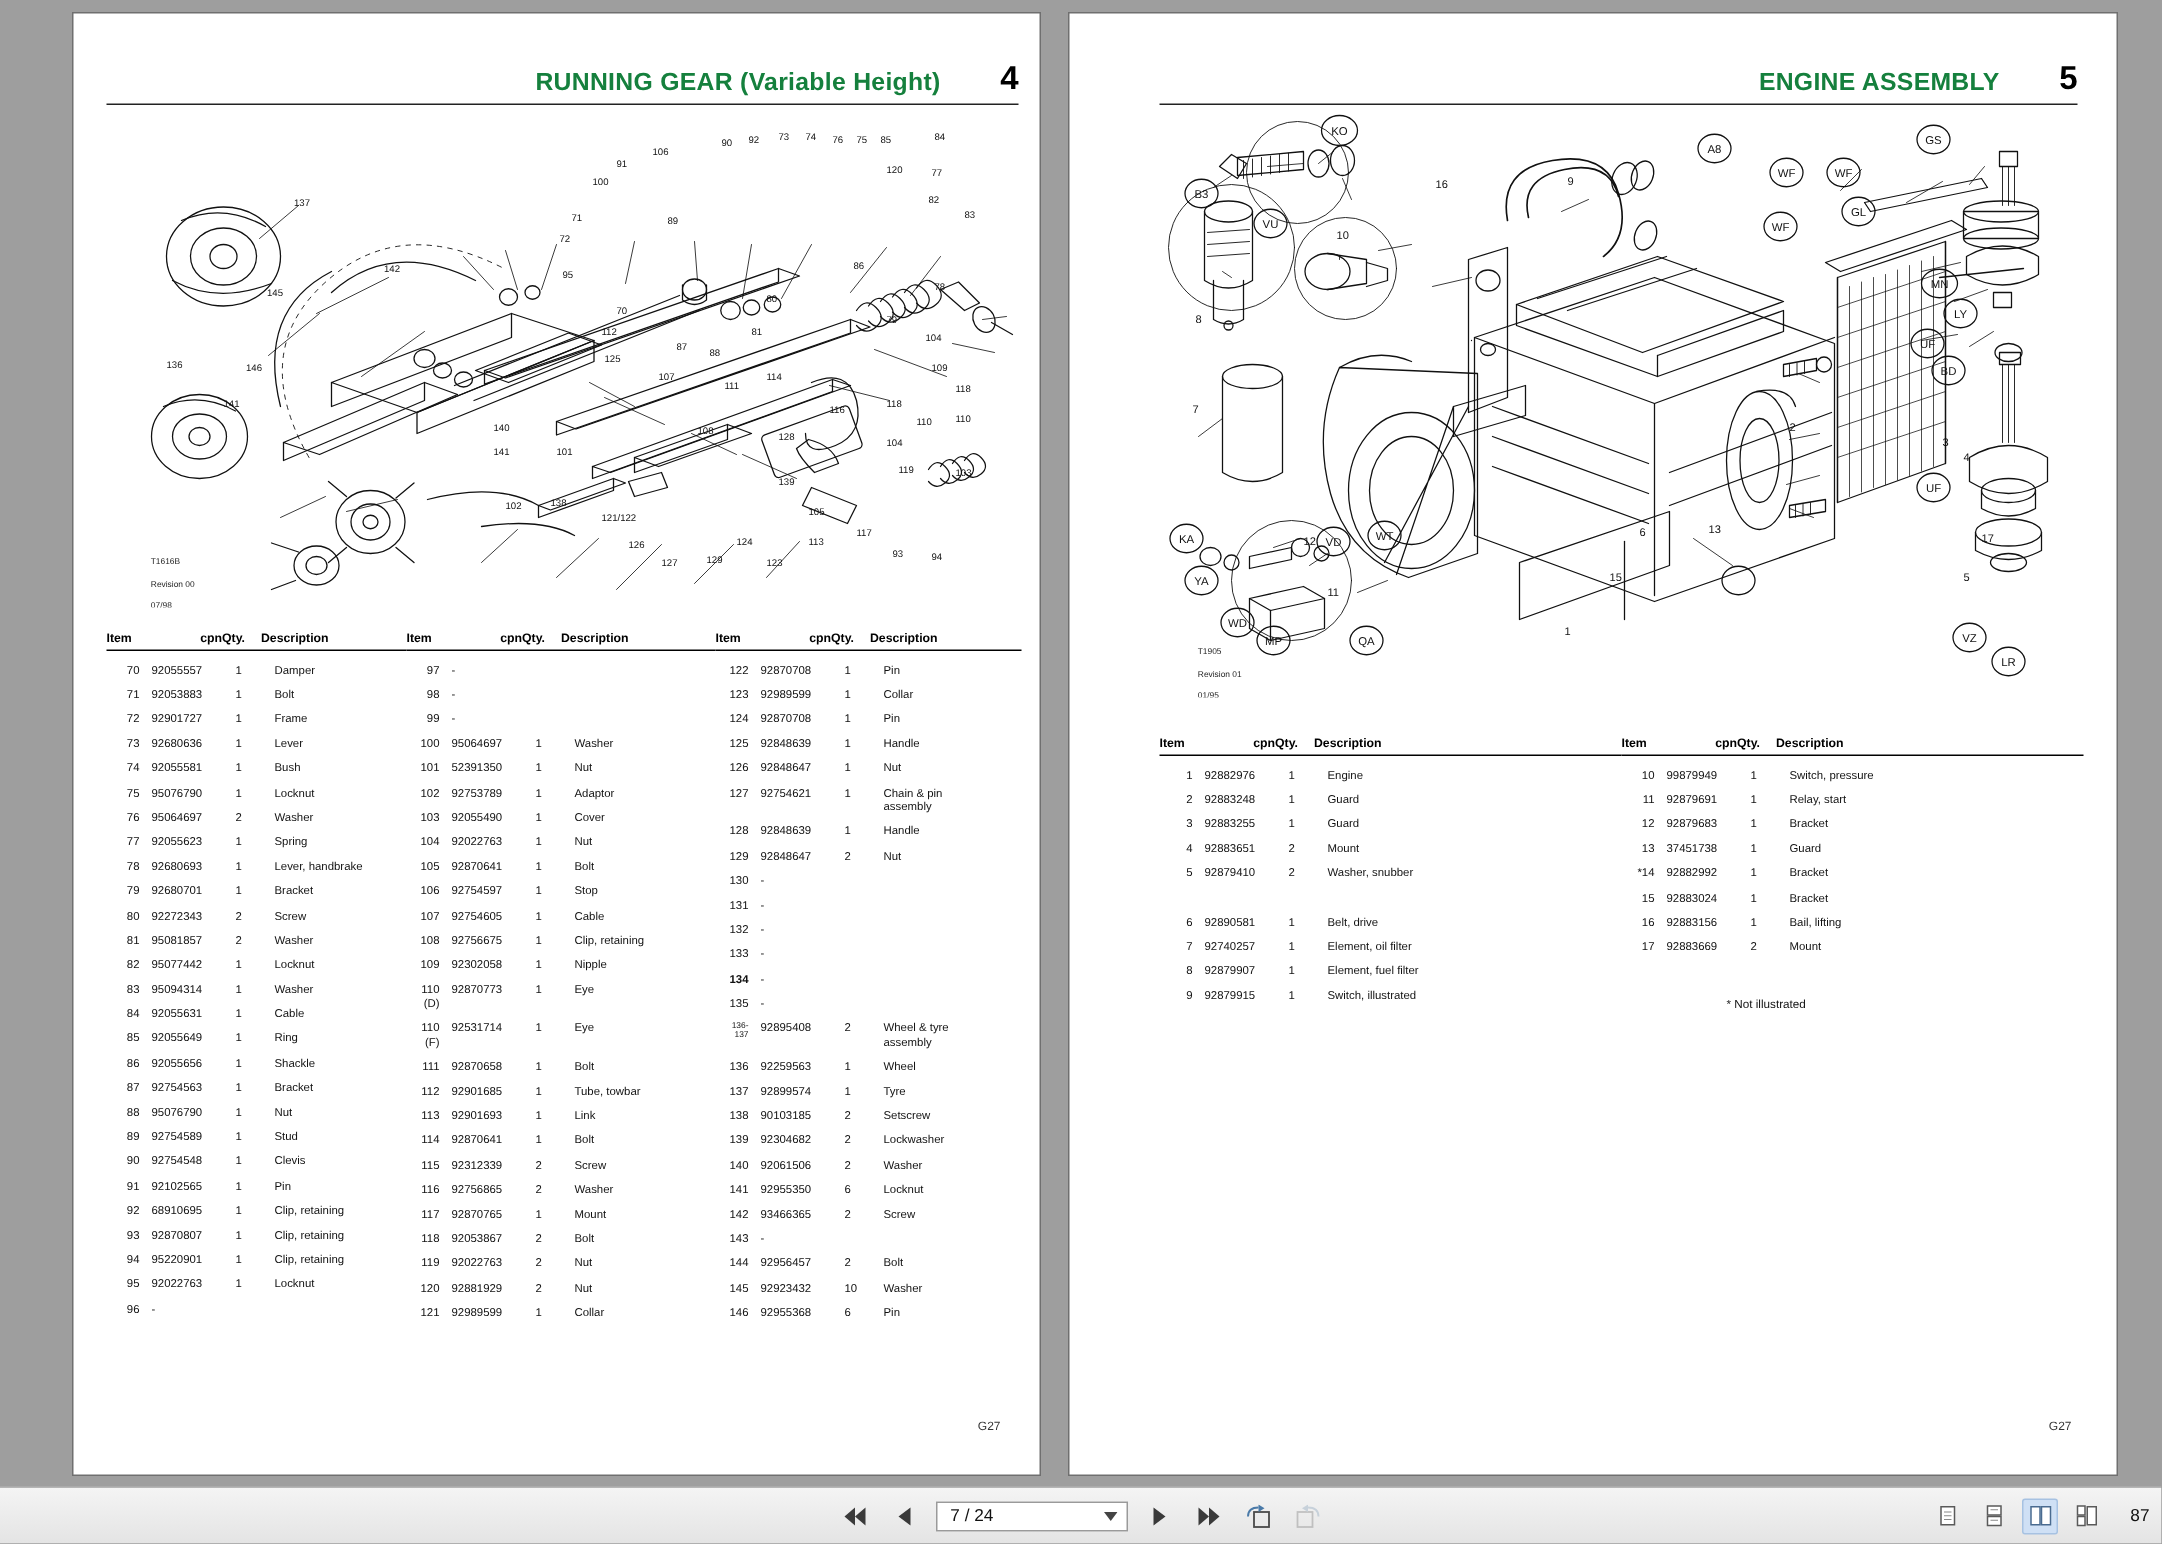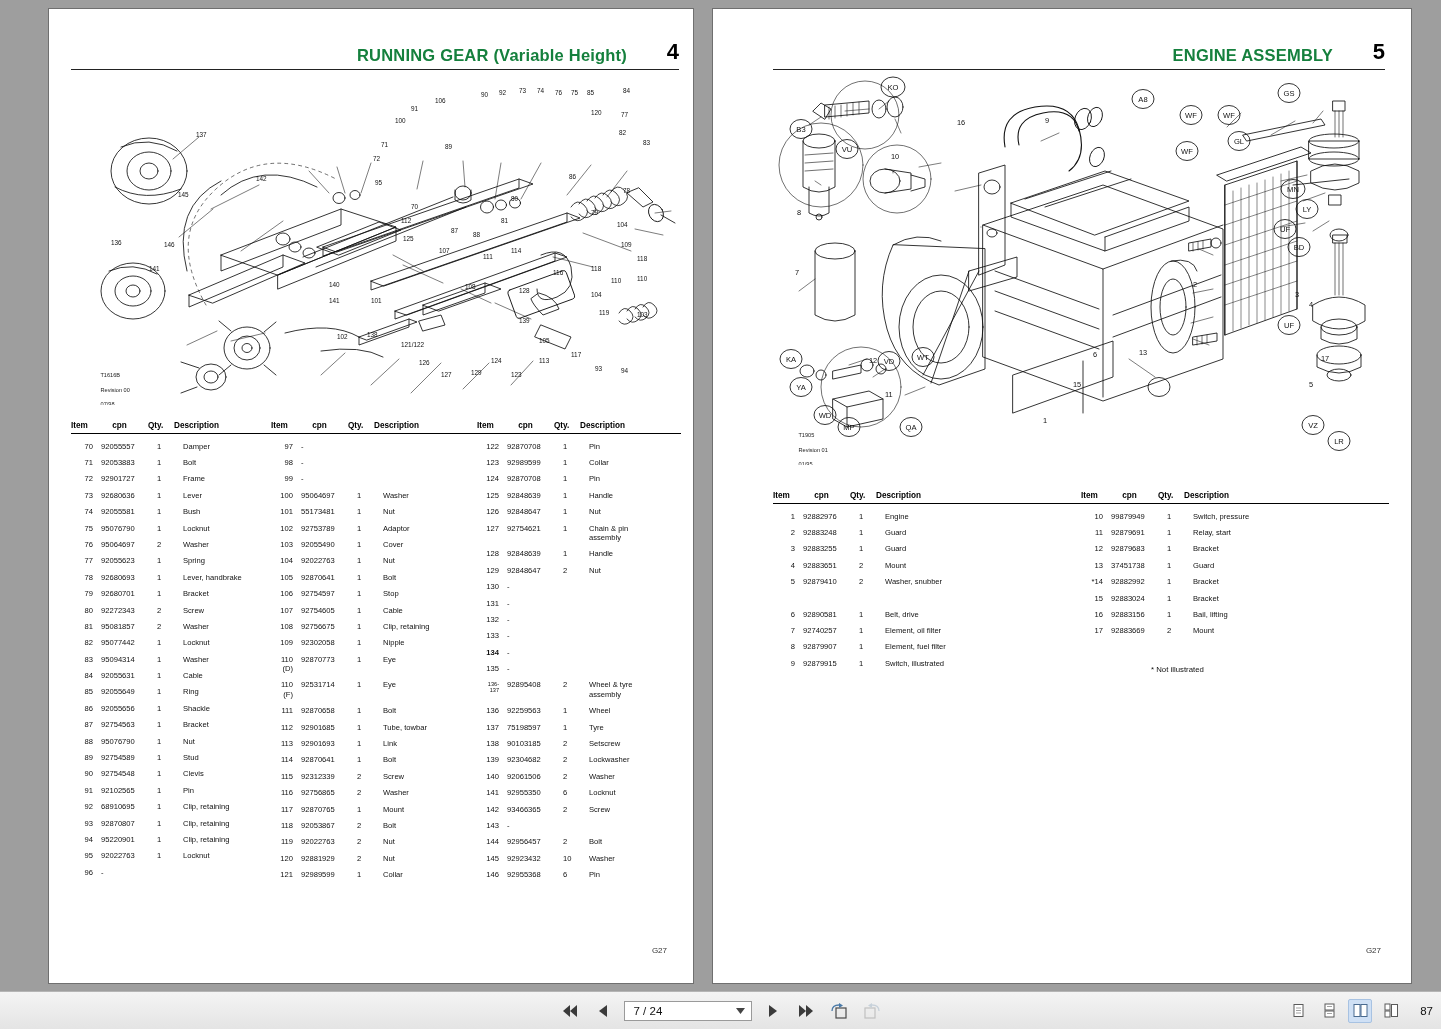--- a/index.html
+++ b/index.html
@@ -28,21 +28,21 @@
   .diagram svg{display:block;}
   .rev{position:absolute;font-size:5.6px;line-height:7.2px;color:#222;
        font-family:"Liberation Sans",sans-serif;white-space:pre;}
 
   
   .tbl-wrap{position:absolute;display:flex;}
   .tcol{display:flex;flex-direction:column;}
   .thead{display:flex;font-size:8.2px;font-weight:bold;color:#000;
          padding-bottom:3px;}
   .thead .c-item{width:20px;text-align:left;}
-  .thead .c-cpn{width:57px;text-align:center;}
+  .thead .c-cpn{width:57px;text-align:right;}
   .thead .c-qty{width:26px;text-align:left;}
   .thead .c-desc{flex:1;text-align:left;}
   .trule{border-top:1.3px solid #000;height:0;margin-bottom:4px;}
   .trow{display:flex;font-size:7.6px;color:#111;line-height:9.4px;
         padding:3.6px 0 3.4px 0;align-items:flex-start;}
   .trow .c-item{width:30px;text-align:right;padding-right:8px;box-sizing:border-box;}
   .trow .c-cpn{width:56px;text-align:left;}
   .trow .c-qty{width:26px;text-align:left;}
   .trow .c-desc{flex:1;text-align:left;white-space:pre-line;}
   .trow.blank{height:9px;}
@@ -461,21 +461,21 @@
               <div class="c-desc"></div>
             </div>
             <div class="trow">
               <div class="c-item" style="white-space: pre-line;">100</div>
               <div class="c-cpn">95064697</div>
               <div class="c-qty">1</div>
               <div class="c-desc">Washer</div>
             </div>
             <div class="trow">
               <div class="c-item" style="white-space: pre-line;">101</div>
-              <div class="c-cpn">55173481</div>
+              <div class="c-cpn">52391350</div>
               <div class="c-qty">1</div>
               <div class="c-desc">Nut</div>
             </div>
             <div class="trow">
               <div class="c-item" style="white-space: pre-line;">102</div>
               <div class="c-cpn">92753789</div>
               <div class="c-qty">1</div>
               <div class="c-desc">Adaptor</div>
             </div>
             <div class="trow">
@@ -703,21 +703,21 @@
 assembly</div>
             </div>
             <div class="trow">
               <div class="c-item" style="white-space: pre-line;">136</div>
               <div class="c-cpn">92259563</div>
               <div class="c-qty">1</div>
               <div class="c-desc">Wheel</div>
             </div>
             <div class="trow">
               <div class="c-item" style="white-space: pre-line;">137</div>
-              <div class="c-cpn">75198597</div>
+              <div class="c-cpn">92899574</div>
               <div class="c-qty">1</div>
               <div class="c-desc">Tyre</div>
             </div>
             <div class="trow">
               <div class="c-item" style="white-space: pre-line;">138</div>
               <div class="c-cpn">90103185</div>
               <div class="c-qty">2</div>
               <div class="c-desc">Setscrew</div>
             </div>
             <div class="trow">

